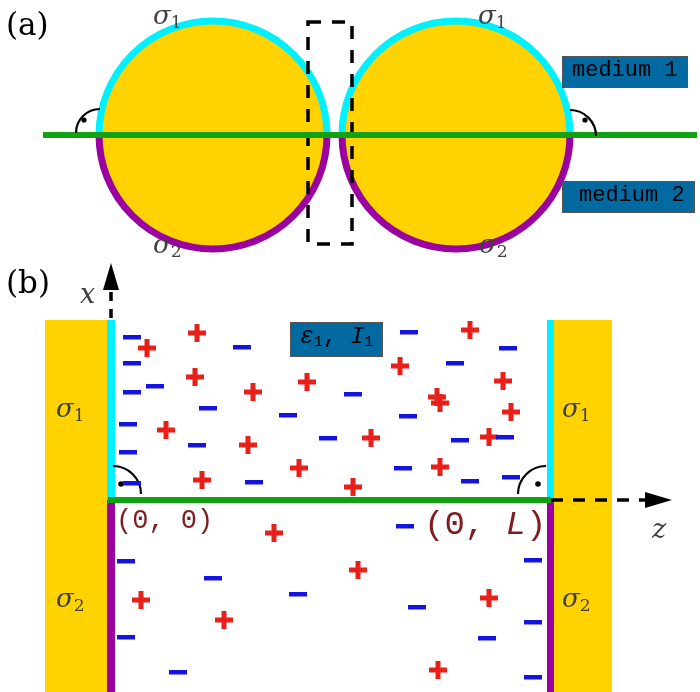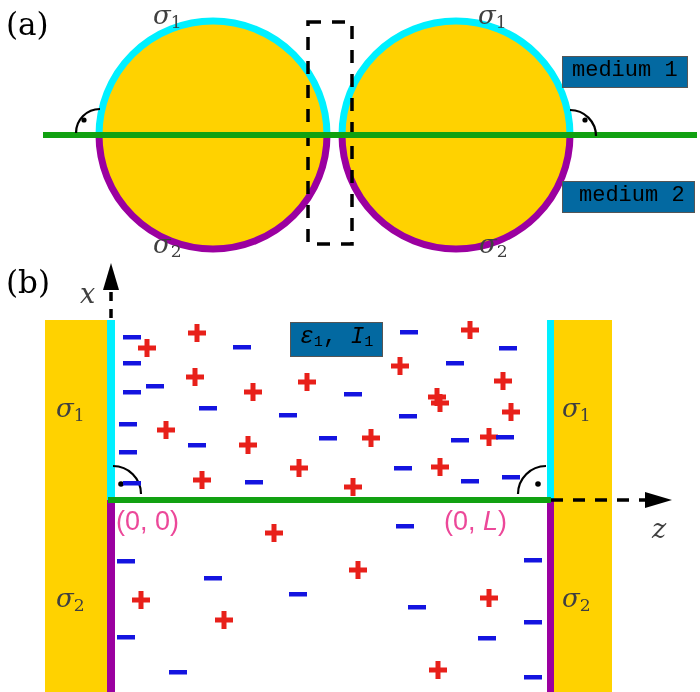--- a/index.html
+++ b/index.html
@@ -25,23 +25,23 @@
   .mathlabel {
     position: absolute;
     font-family: "DejaVu Serif", "Liberation Serif", serif;
     font-style: italic;
     color: #404040;
     white-space: nowrap;
     line-height: 1;
   }
   .plainlabel {
     position: absolute;
-    font-family: Liberation Sans, sans-serif;
+    font-family: Liberation Mono, monospace;
     font-style: normal;
-    color: #ec4899;
+    color: #7f1d1d;
     white-space: nowrap;
     line-height: 1;
   }
   .boxed {
     position: absolute;
     border: 1.5px solid #555555;
     background: #0369a1;
     padding: 3px 9px 5px 9px;
     font-family: Liberation Mono, monospace;
     color: #000000;
@@ -343,15 +343,15 @@
   <span class="mathlabel" style="left:652px; top:515px; font-size:27px;">z</span>
 
   <span class="mathlabel" style="left:56px; top:395px; font-size:26px;">σ<sub class="upr">1</sub></span>
   <span class="mathlabel" style="left:562px; top:395px; font-size:26px;">σ<sub class="upr">1</sub></span>
   <span class="mathlabel" style="left:56px; top:585px; font-size:26px;">σ<sub class="upr">2</sub></span>
   <span class="mathlabel" style="left:562px; top:585px; font-size:26px;">σ<sub class="upr">2</sub></span>
 
   <span class="boxed" style="left:270px; top:322px; font-size:23px;margin-left:20px;"><span class="ital">ε</span><sub class="upr">1</sub>, <span class="ital">I</span><sub class="upr">1</sub></span>
 
   <span class="plainlabel" style="left:116px; top:508px; font-size:27px;">(0, 0)</span>
-  <span class="plainlabel" style="left:444px; top:508px; font-size:27px;">(0, <span class="ital">L</span>)</span>
+  <span class="plainlabel" style="left:424px; top:508px; font-size:34px;">(0, <span class="ital">L</span>)</span>
 
 </div>
 
 </body></html>

